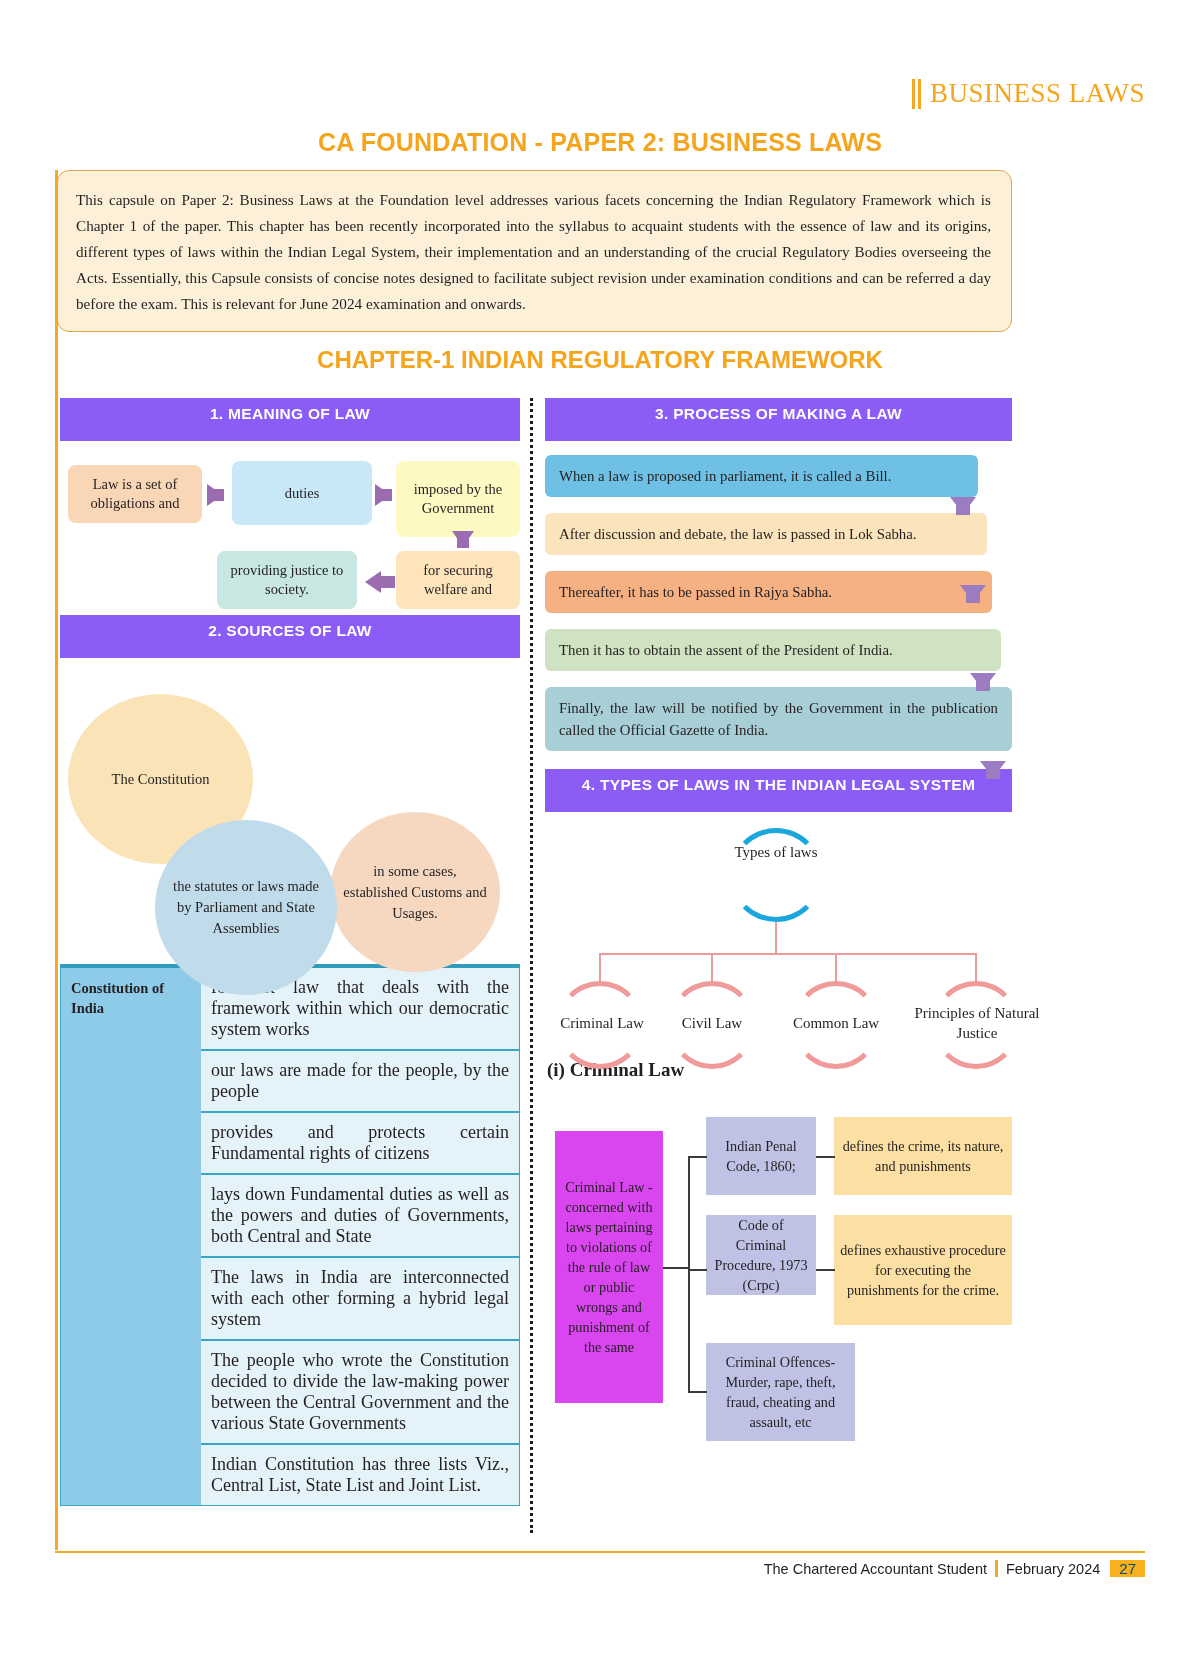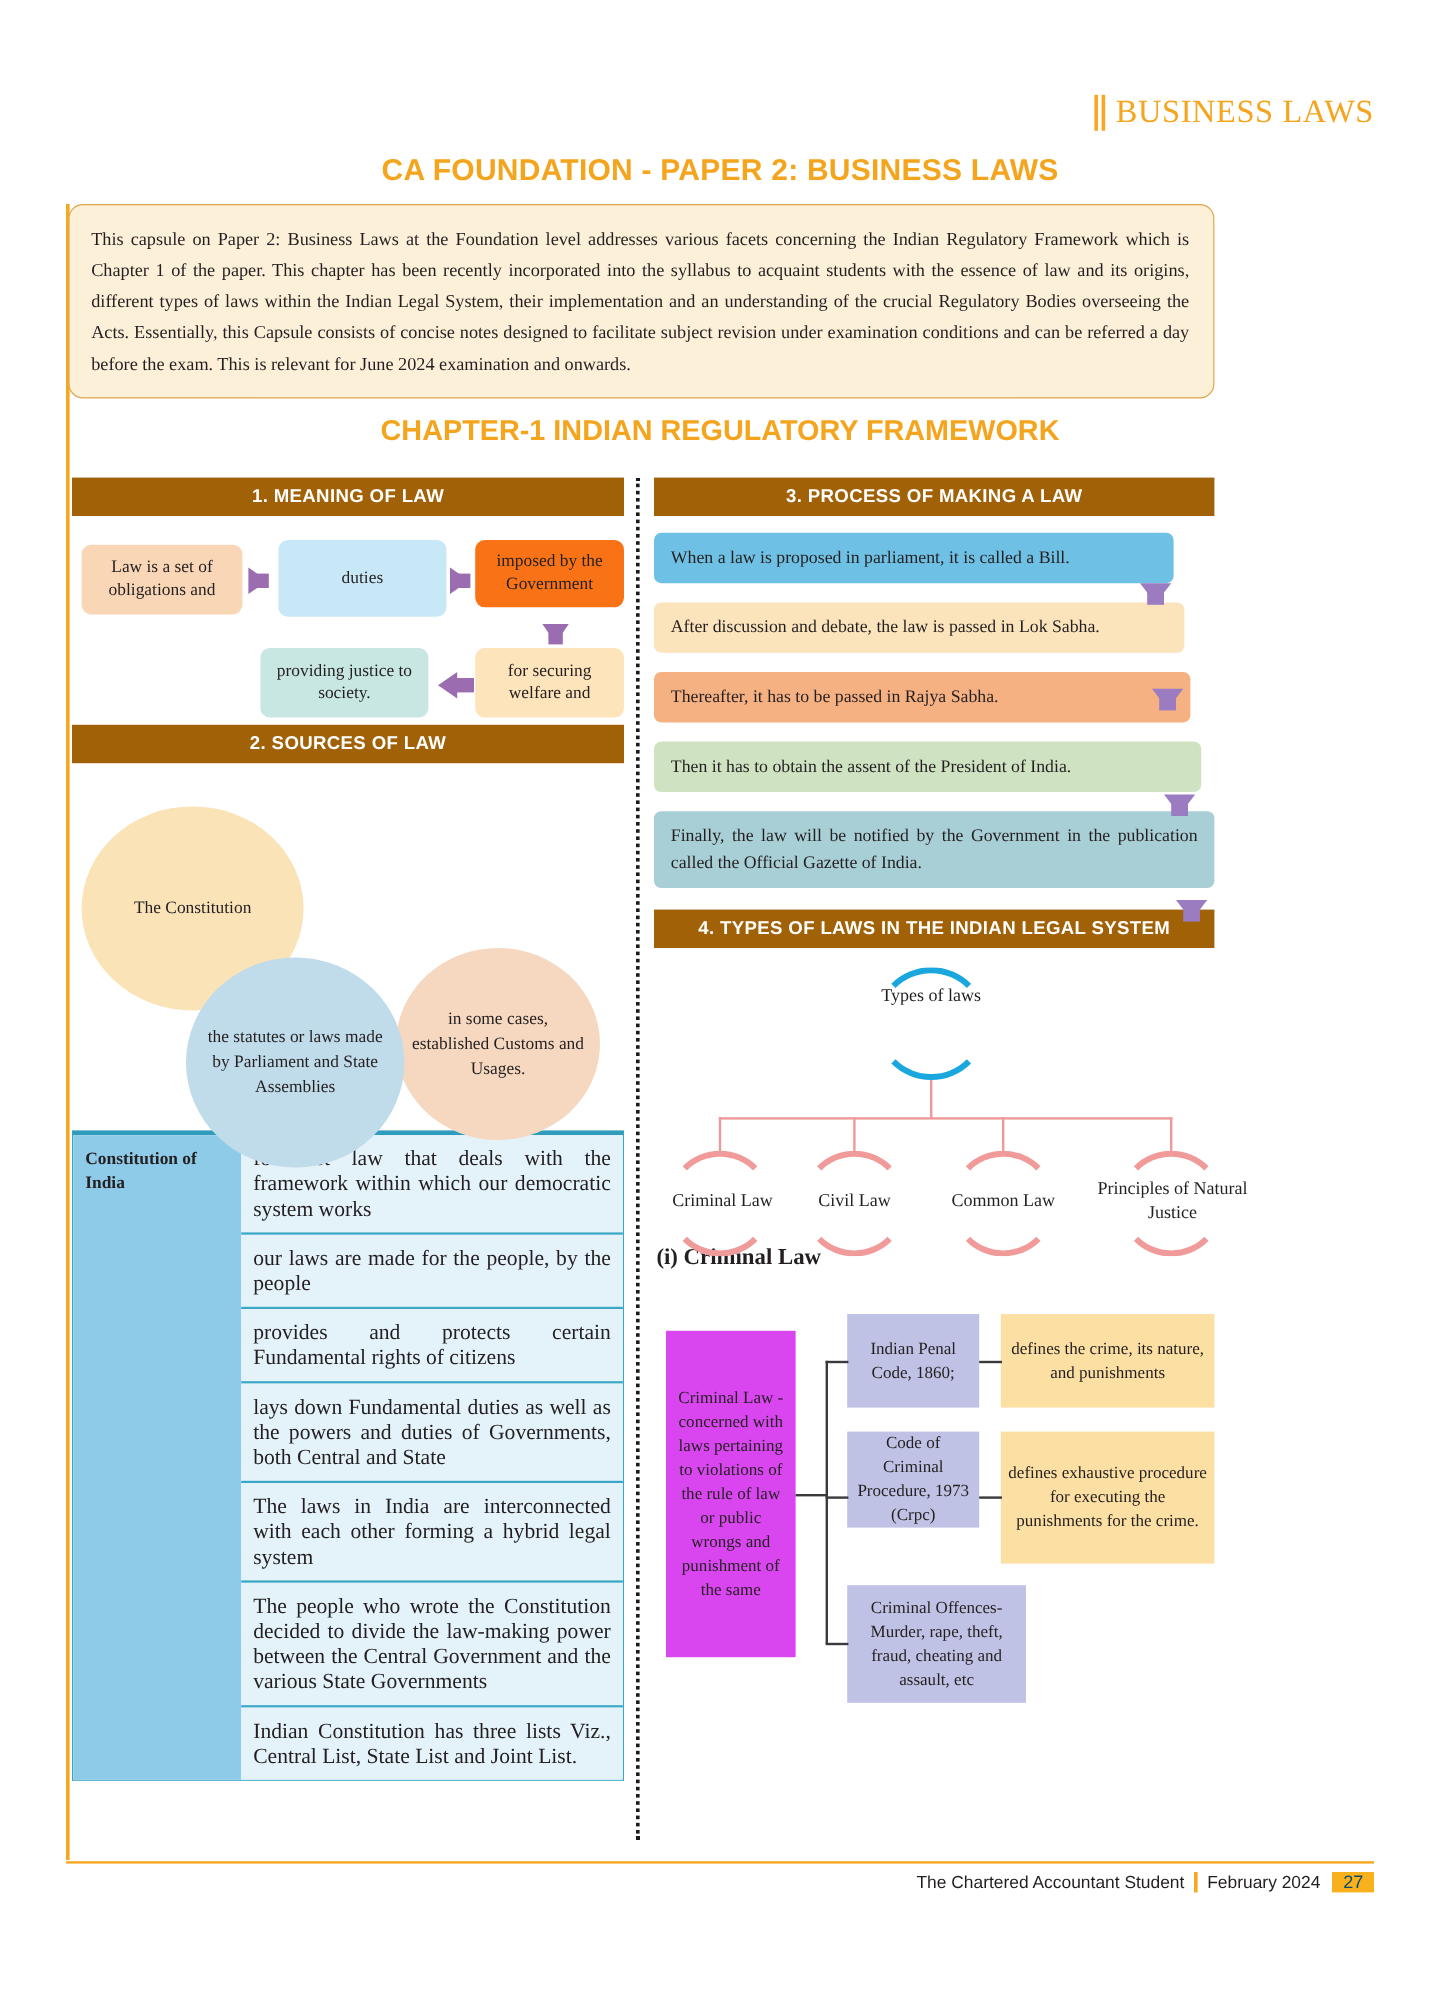--- a/index.html
+++ b/index.html
@@ -55,37 +55,37 @@
   
   .col-left{ position:absolute; left:60px; top:398px; width:460px; }
   .col-right{ position:absolute; left:545px; top:398px; width:467px; }
   .divider{
     position:absolute; left:530px; top:398px; width:0;
     height:1135px;
     border-left:3px dotted #1a1a1a;
   }
 
   .sec-head{
-    background:#a16207; color:#ffffff;
+    background:#8b5cf6; color:#ffffff;
     font-family:"Liberation Sans", sans-serif; font-weight:bold;
     font-size:15.5px; text-align:center; letter-spacing:.3px;
-    padding:7px 4px 7px; margin-bottom:14px;
+    padding:7px 4px 18px; margin-bottom:14px;
   }
 
   
   .flow{ position:relative; height:160px; }
   .fbox{
     position:absolute; border-radius:8px;
     display:flex; align-items:center; justify-content:center; text-align:center;
     font-size:14.5px; line-height:19px; padding:6px 8px;
     font-family:"Liberation Serif", serif;
   }
   .b1{ left:8px;   top:10px; width:134px; height:58px; background:#f8d6b6; }
   .b2{ left:172px; top:6px;  width:140px; height:64px; background:#c9e8f7; }
-  .b3{ left:336px; top:6px;  width:124px; height:56px; background:#f97316; }
+  .b3{ left:336px; top:6px;  width:124px; height:76px; background:#fef9c3; }
   .b4{ left:336px; top:96px; width:124px; height:58px; background:#fde4bb; }
   .b5{ left:157px; top:96px; width:140px; height:58px; background:#c8e6e2; }
 
   .arr{ position:absolute; color:#9b6cb0; }
   .arr-r{ width:0;height:0; border-top:11px solid transparent; border-bottom:11px solid transparent; border-left:16px solid #9b6cb0; }
   .arr-r:before{ content:""; position:absolute; left:-14px; top:-6px; width:15px; height:12px; background:#9b6cb0; }
   .arr-d{ width:0;height:0; border-left:11px solid transparent; border-right:11px solid transparent; border-top:16px solid #9b6cb0; }
   .arr-d:before{ content:""; position:absolute; left:-6px; top:-14px; width:12px; height:15px; background:#9b6cb0; }
   .arr-l{ width:0;height:0; border-top:11px solid transparent; border-bottom:11px solid transparent; border-right:16px solid #9b6cb0; }
   .arr-l:before{ content:""; position:absolute; left:15px; top:-6px; width:15px; height:12px; background:#9b6cb0; }

